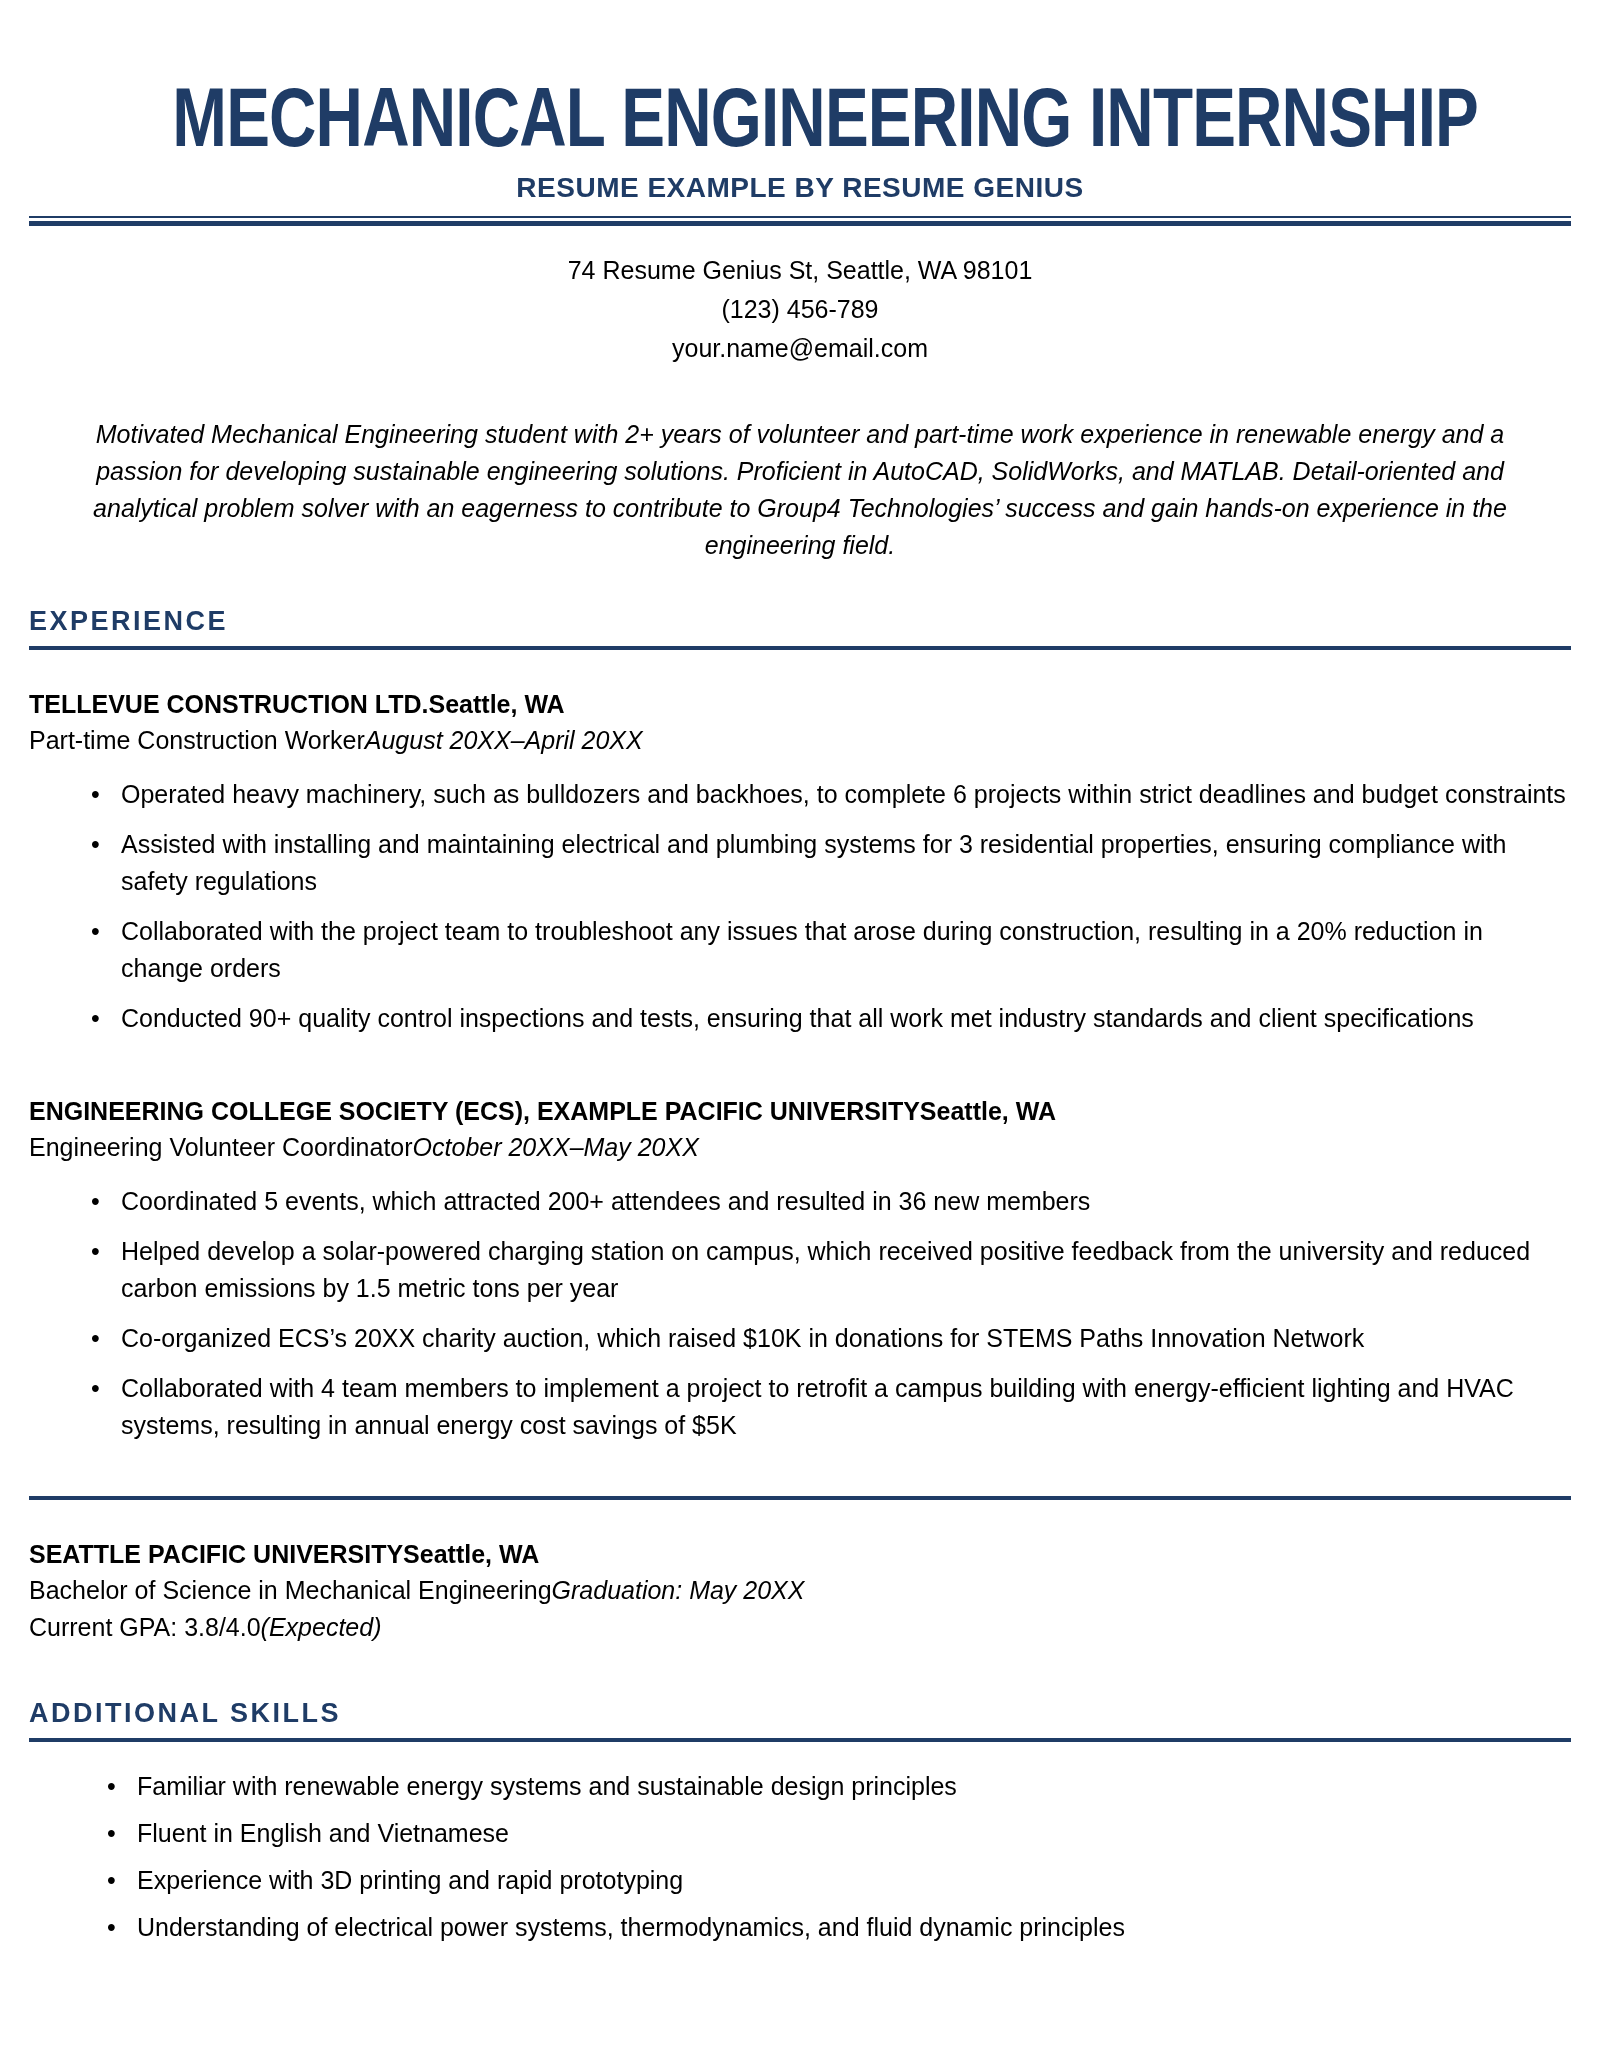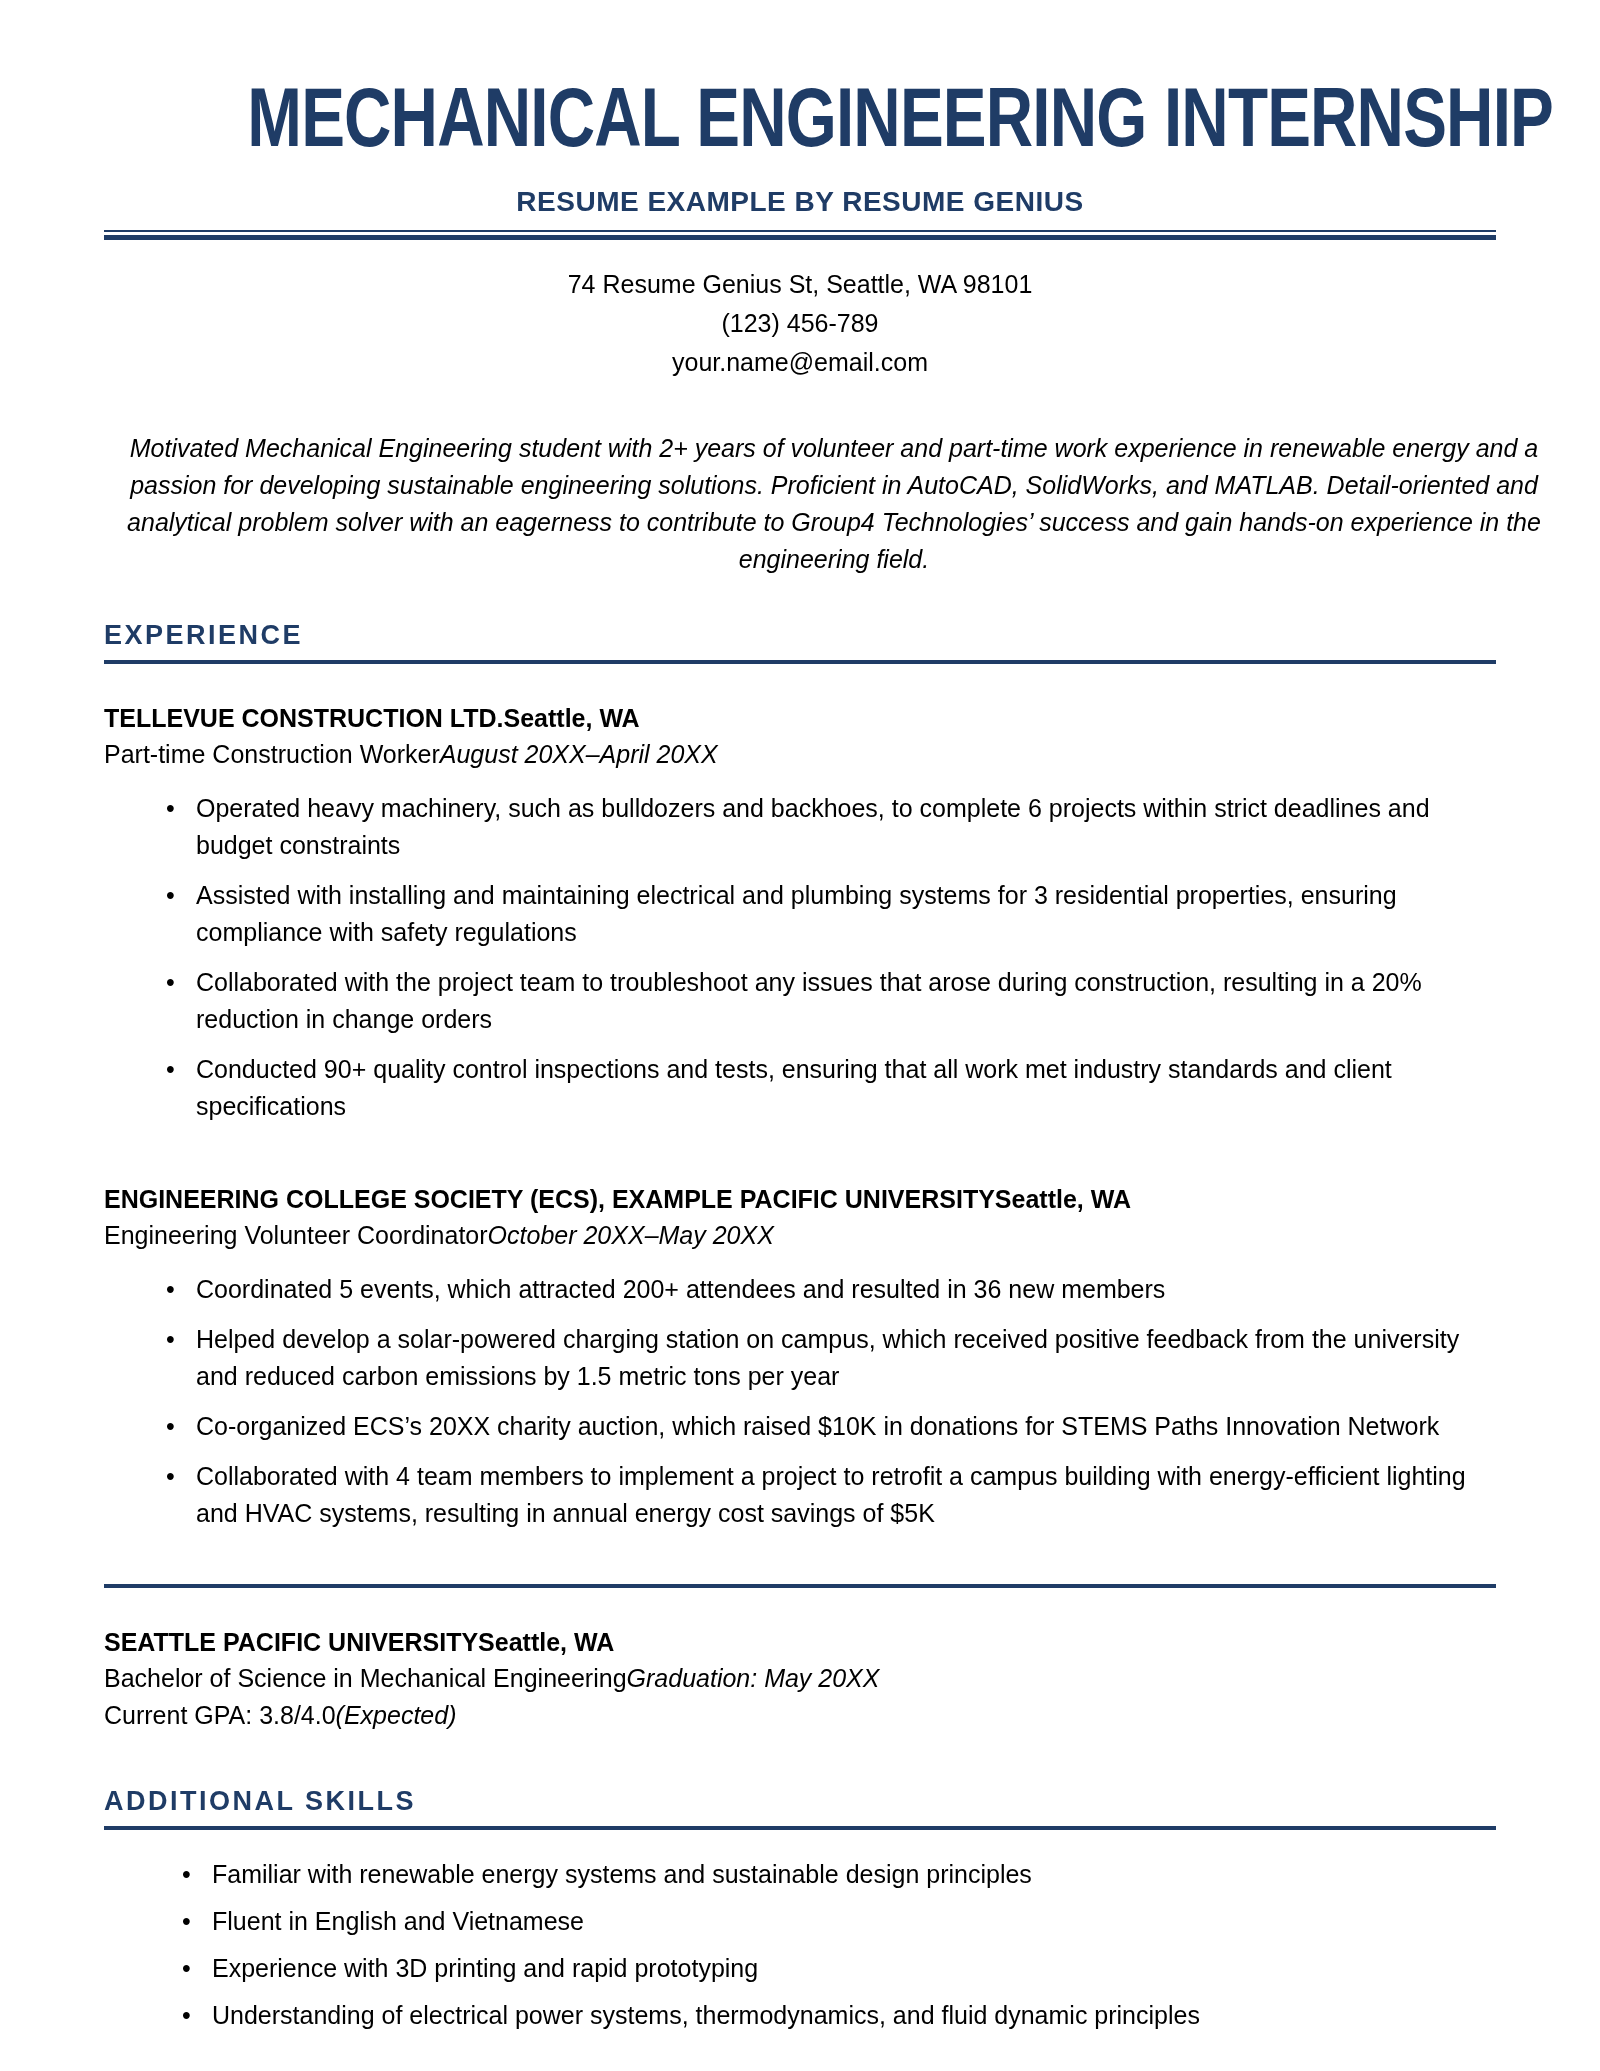--- a/index.html
+++ b/index.html
@@ -4,34 +4,34 @@
 <style>
   * { box-sizing: border-box; }
   html, body { margin: 0; padding: 0; }
   body {
     width: 1600px; height: 2071px;
     background: #ffffff;
     color: #000000;
     font-family: "Liberation Sans", sans-serif;
     overflow: hidden;
   }
-  .page { width: 1600px; height: 2071px; padding: 0 104px; }
+  .page { width: 1600px; height: 2071px; padding: 0 29px; }
 
   
   .title-wrap { text-align: center; padding-top: 78px; white-space: nowrap; }
   .title {
     display: inline-block; margin: 0;
     font-size: 80px; font-weight: 700; line-height: 1;
     letter-spacing: -1px;
     color: var(--navy);
     transform: scale(0.82, 1.04);
     transform-origin: center;
   }
   .subtitle {
-    margin-top: 28px; text-align: center;
+    margin-top: 14px; text-align: center;
     font-size: 28px; font-weight: 700; letter-spacing: 0.5px;
     color: var(--navy);
   }
   .header-rule { margin-top: 12px; }
   .header-rule .thin  { height: 2px; background: var(--navy); }
   .header-rule .gap   { height: 3px; background: transparent; }
   .header-rule .thick { height: 5px; background: var(--navy); }
   .contact { margin-top: 25px; text-align: center; font-size: 25px; line-height: 39px; }
 
   

